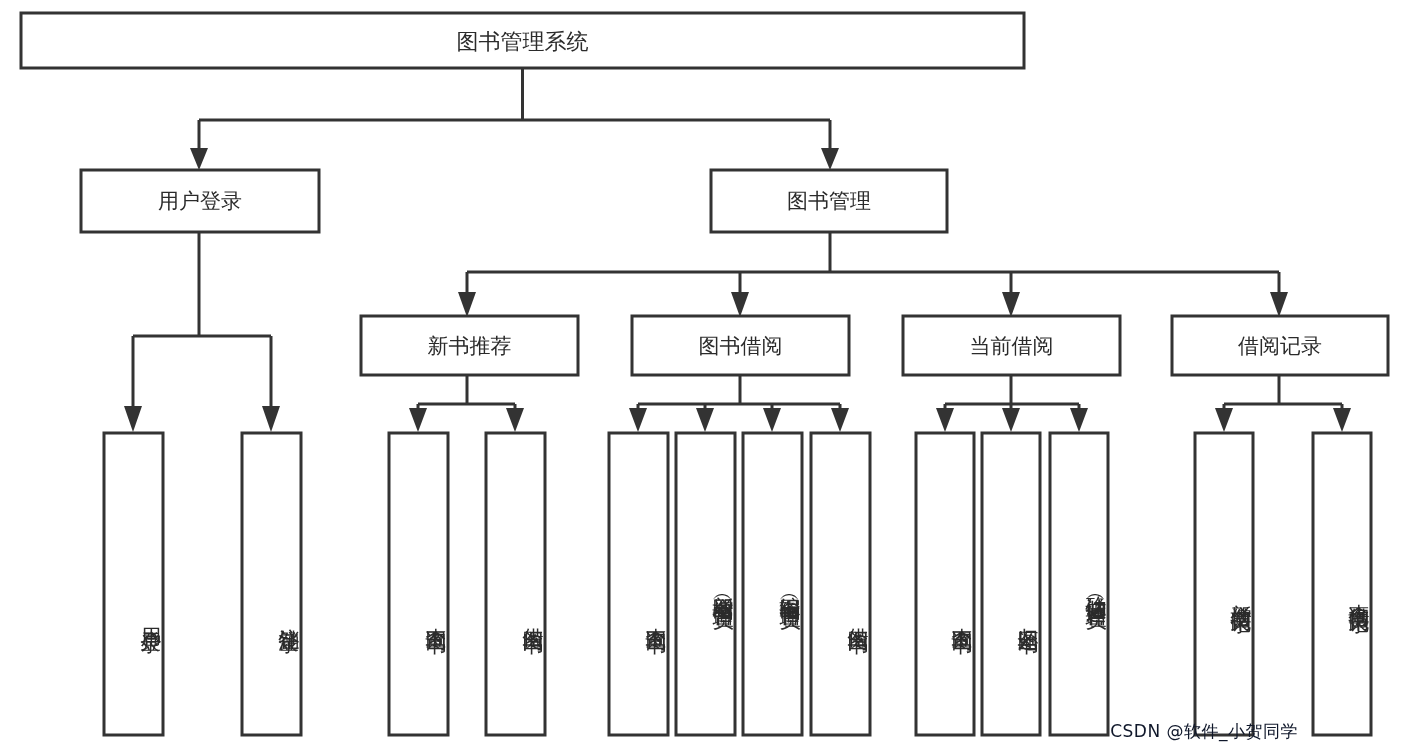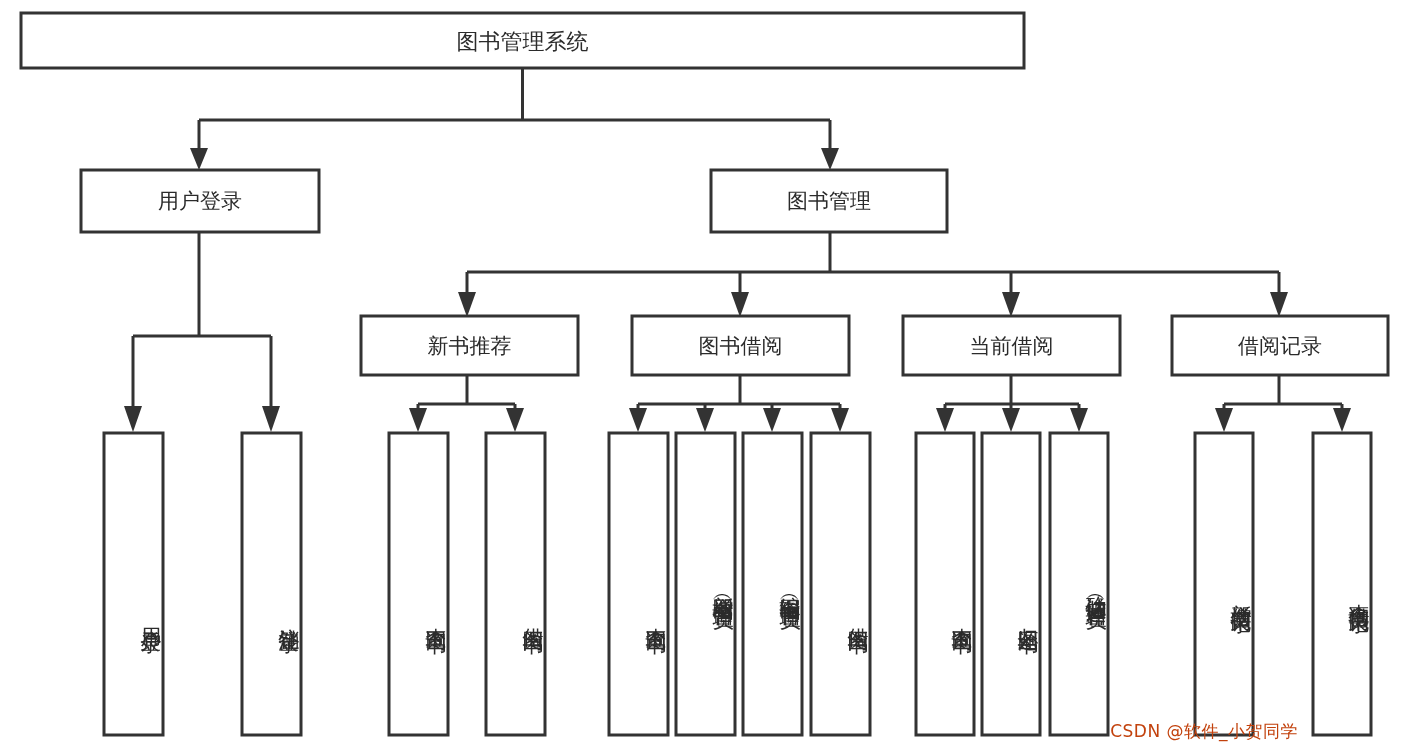--- a/index.html
+++ b/index.html
@@ -68,21 +68,21 @@
     display: flex;
     align-items: flex-start;
     justify-content: center;
   }
   .watermark {
     position: absolute;
     right: 8px;
     bottom: 4px;
     font-family: "DejaVu Sans", "Liberation Sans", sans-serif;
     font-size: 17px;
-    color: #c2410c;
+    color: #0f172a;
     white-space: nowrap;
     letter-spacing: 0.5px;
   }
 </style>
 </head>
 <body>
 
 <div id="diagram-root">
 
   <svg id="flowchart" viewBox="0 0 1405 747">

